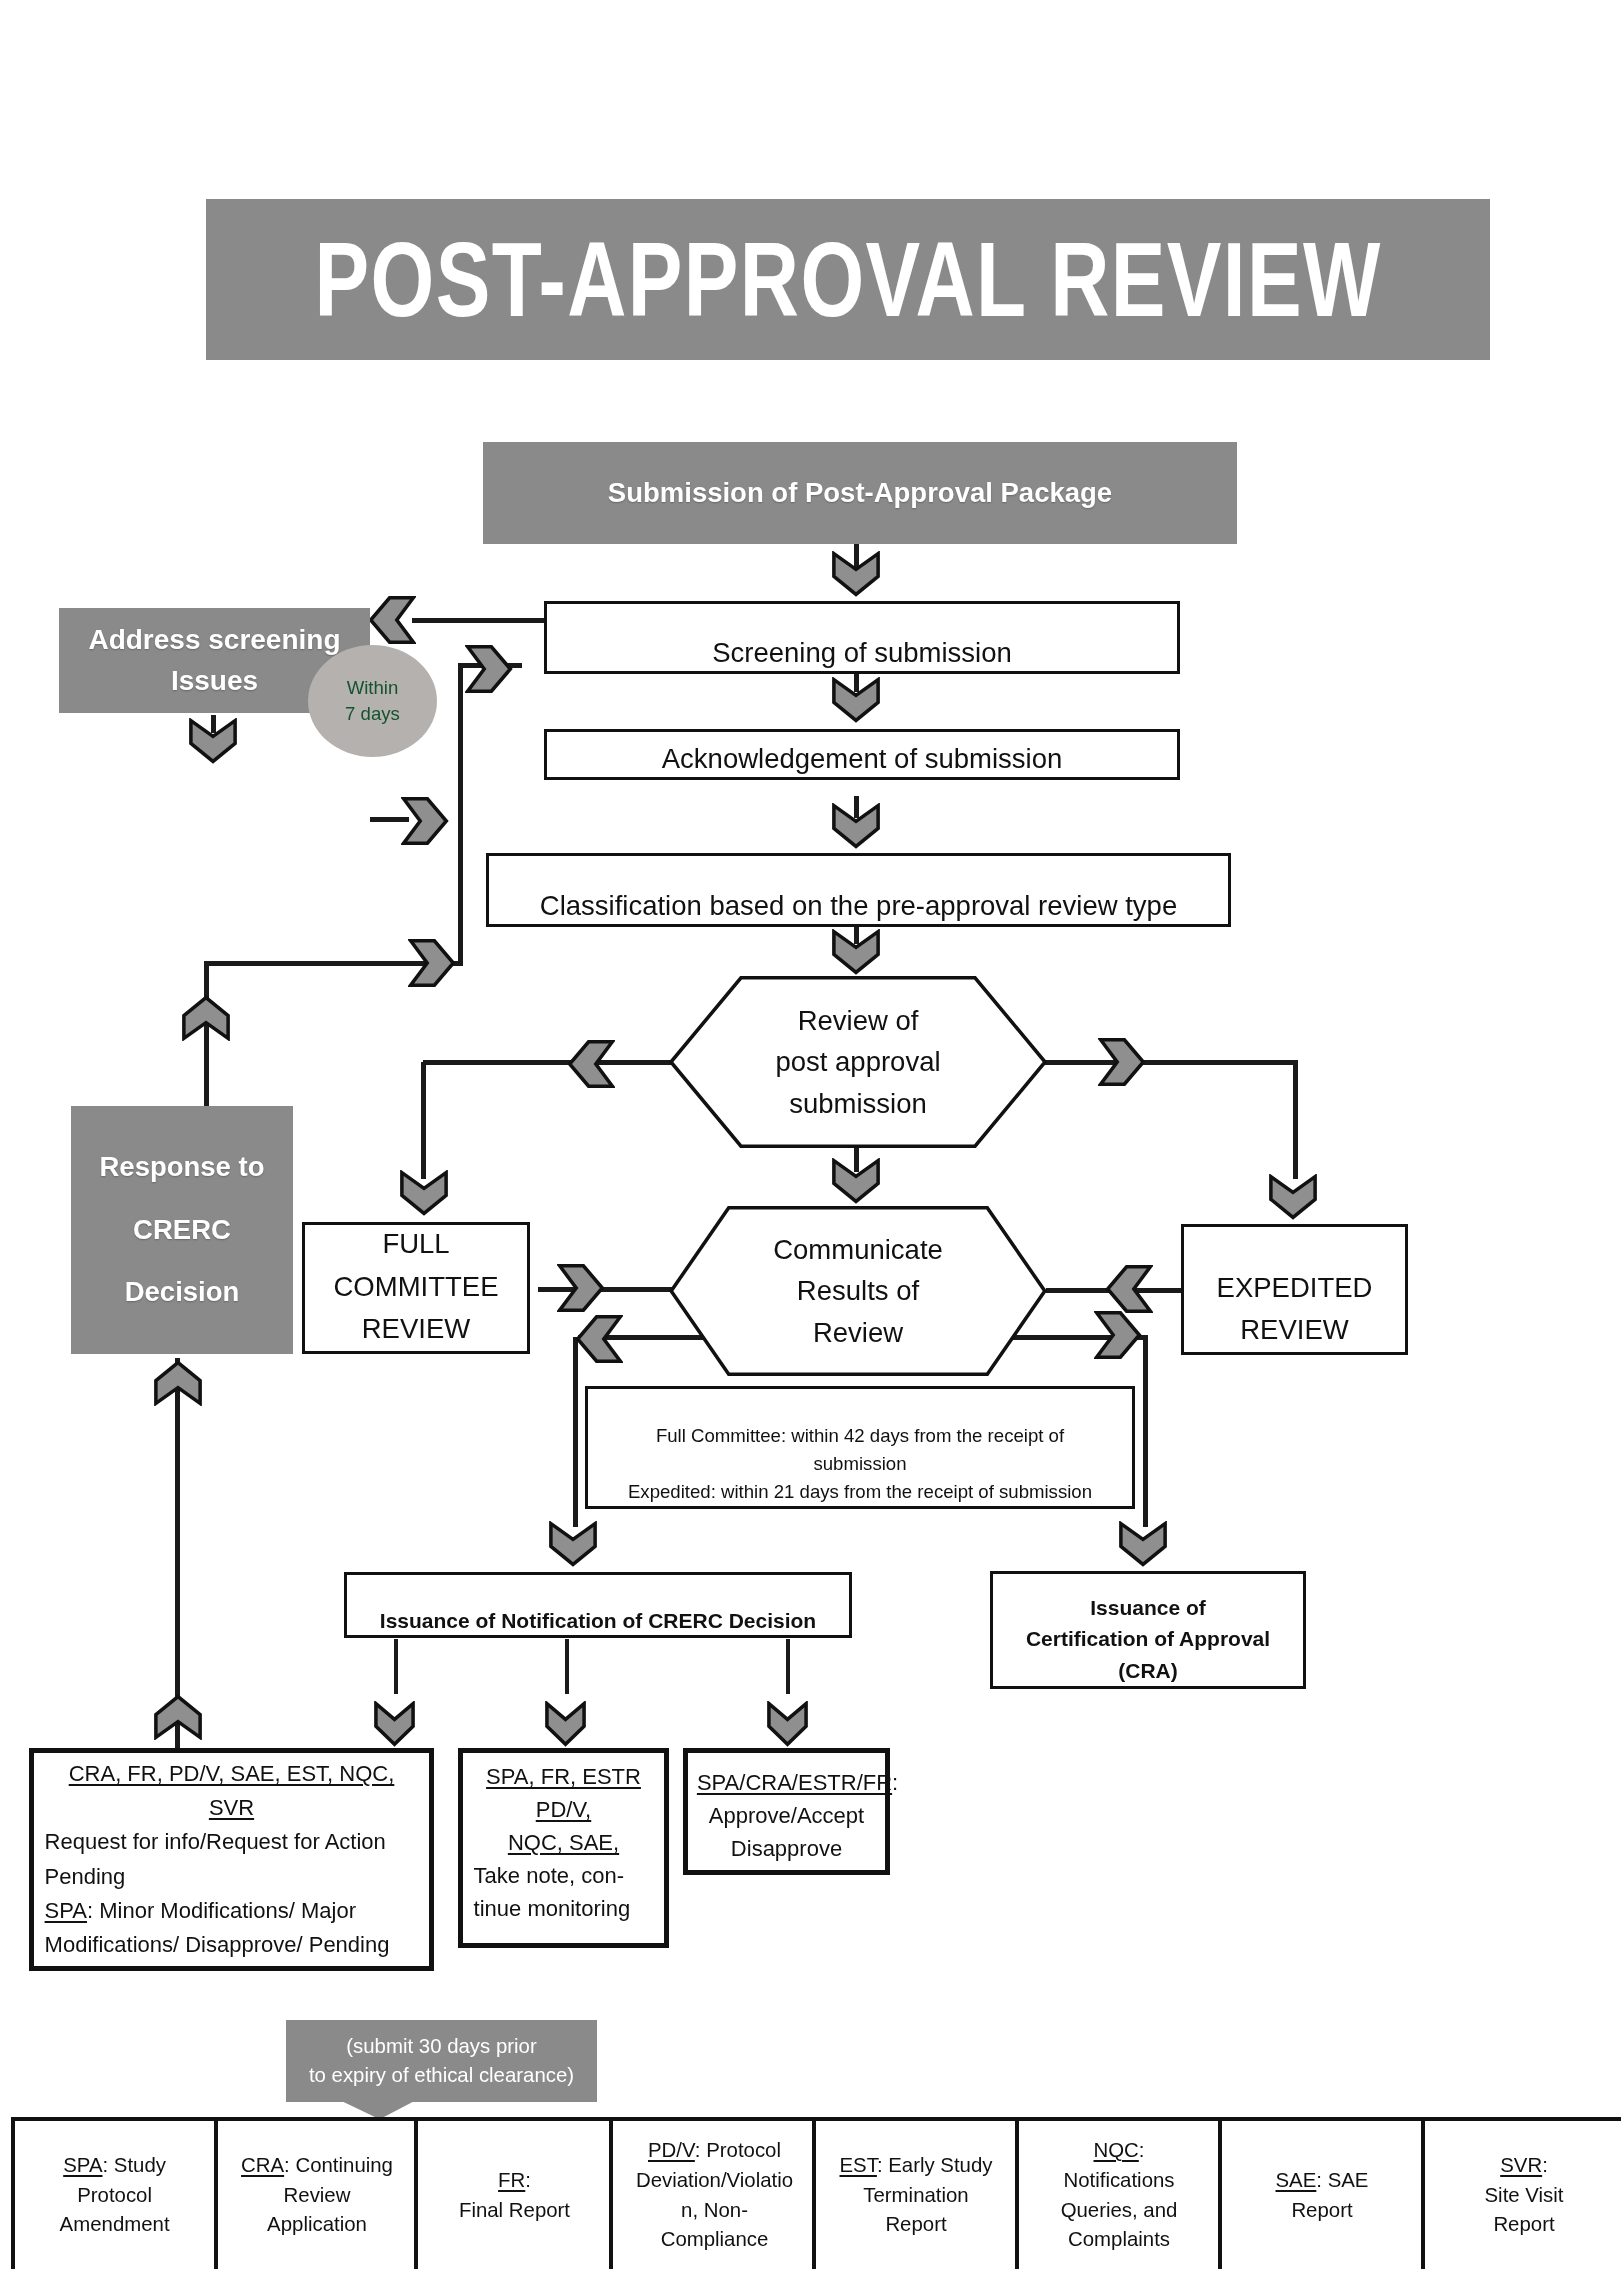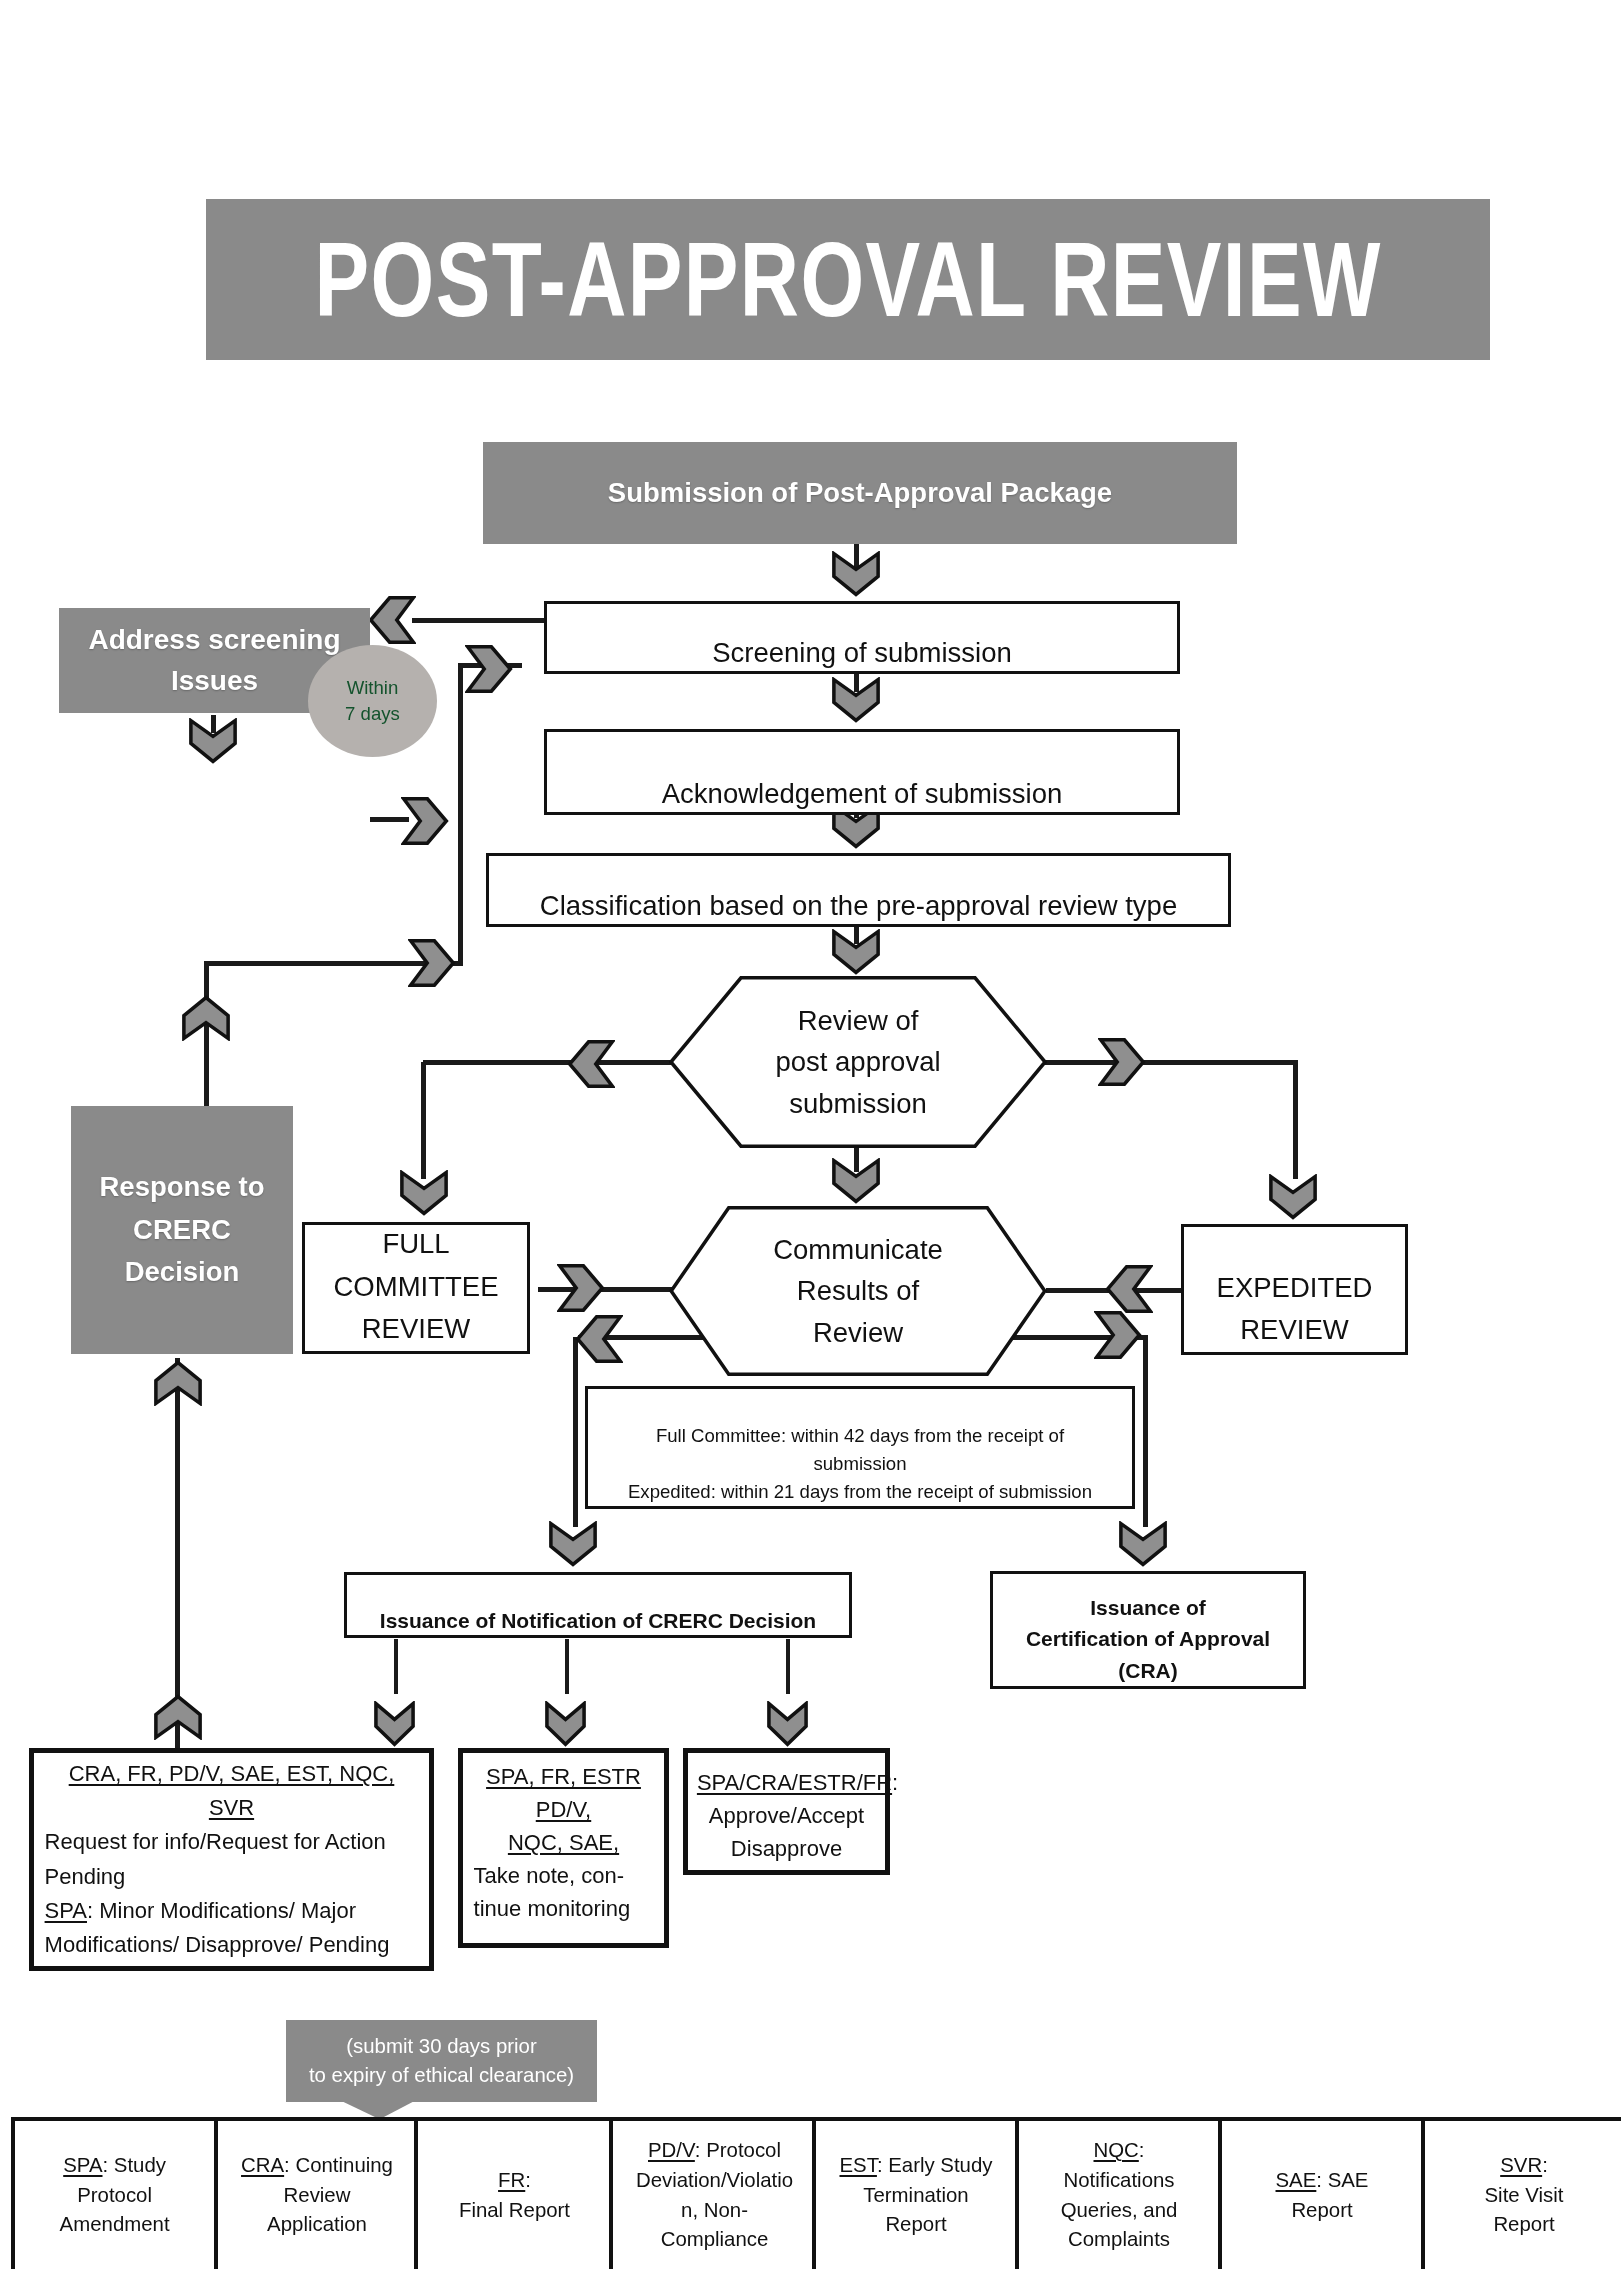--- a/index.html
+++ b/index.html
@@ -159,40 +159,40 @@
   </div>
 
   <div class="abs gbox" style="left:483px;top:442px;width:754px;height:102px;font-size:27.5px;">
     <div>Submission of Post-Approval Package</div>
   </div>
 
   <div class="abs wbox" style="left:544px;top:601px;width:636px;height:73px;font-size:27.5px;">
     <div>Screening of submission</div>
   </div>
 
-  <div class="abs wbox" style="left:544px;top:729px;width:636px;height:86px;font-size:27.5px;">
+  <div class="abs wbox" style="left:544px;top:729px;width:636px;height:51px;font-size:27.5px;">
     <div>Acknowledgement of submission</div>
   </div>
 
   <div class="abs wbox" style="left:486px;top:853px;width:745px;height:74px;font-size:27.5px;">
     <div>Classification based on the pre-approval review type</div>
   </div>
 
   <div class="abs gbox" style="left:59px;top:608px;width:311px;height:105px;font-size:28px;text-align:center;">
       <div>Address screening</div>
       <div>Issues</div>
     </div>
 
   <div class="abs" id="within-badge">
       <div>Within</div>
       <div>7 days</div>
     </div>
 
 
-  <div class="abs gbox" style="left:71px;top:1106px;width:222px;height:248px;font-size:27.5px;line-height:1.55;">
+  <div class="abs gbox" style="left:71px;top:1106px;width:222px;height:248px;font-size:27.5px;line-height:1.55;gap:20px;">
       <div>Response to</div>
       <div>CRERC</div>
       <div>Decision</div>
     </div>
 
   <div class="hexwrap" style="left:669px;top:976px;">
     <svg width="378" height="172" viewBox="0 0 426 194">
       <polygon points="81,2 345,2 424,97 345,192 81,192 2,97" fill="#ffffff" stroke="#111111" stroke-width="4"></polygon>
     </svg>
     <div class="hextext" style="left:0;top:0;width:378px;height:172px;">

